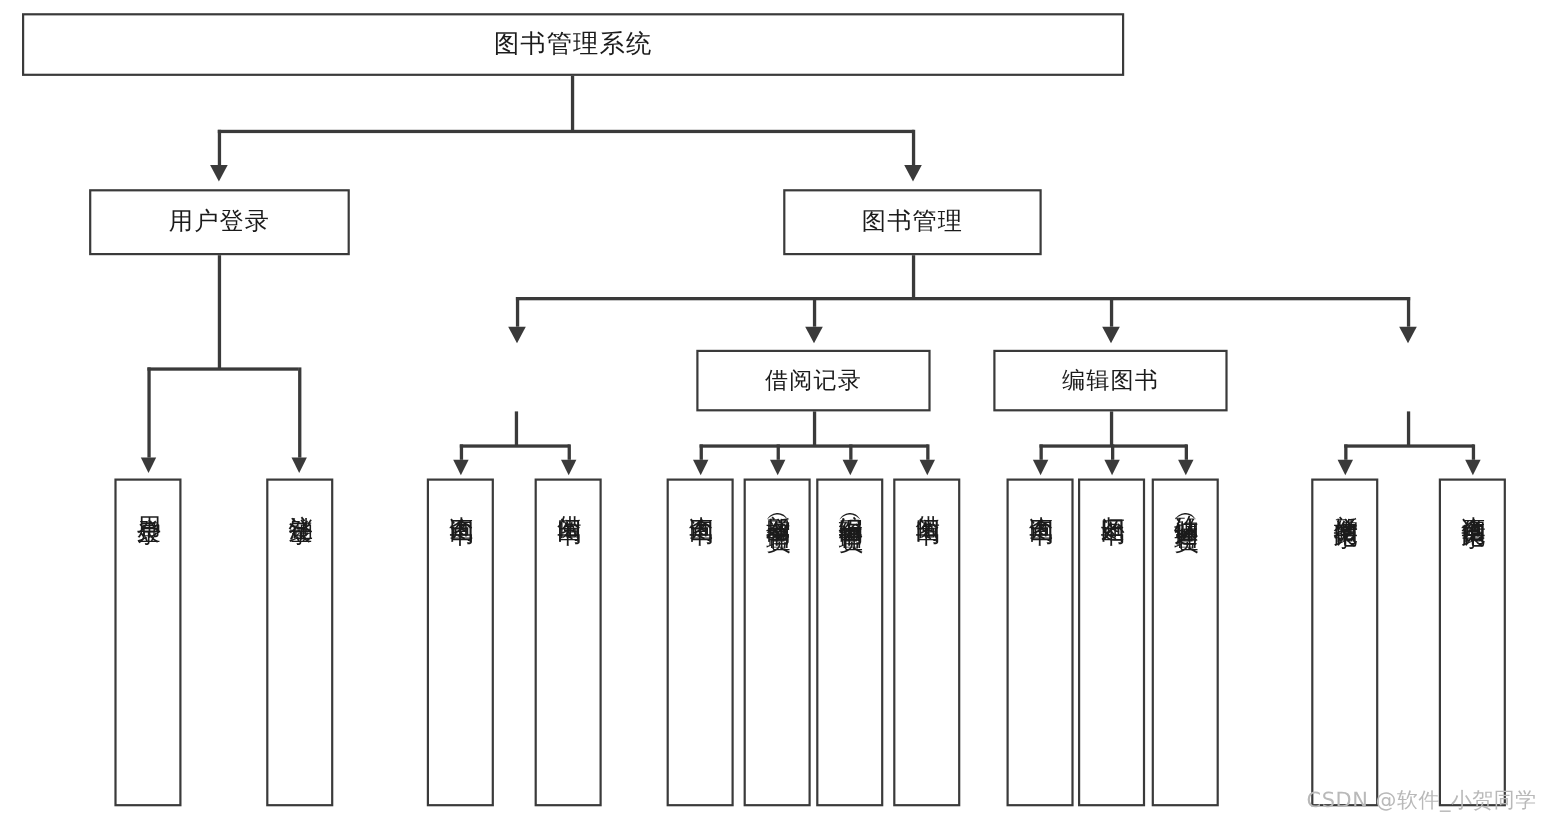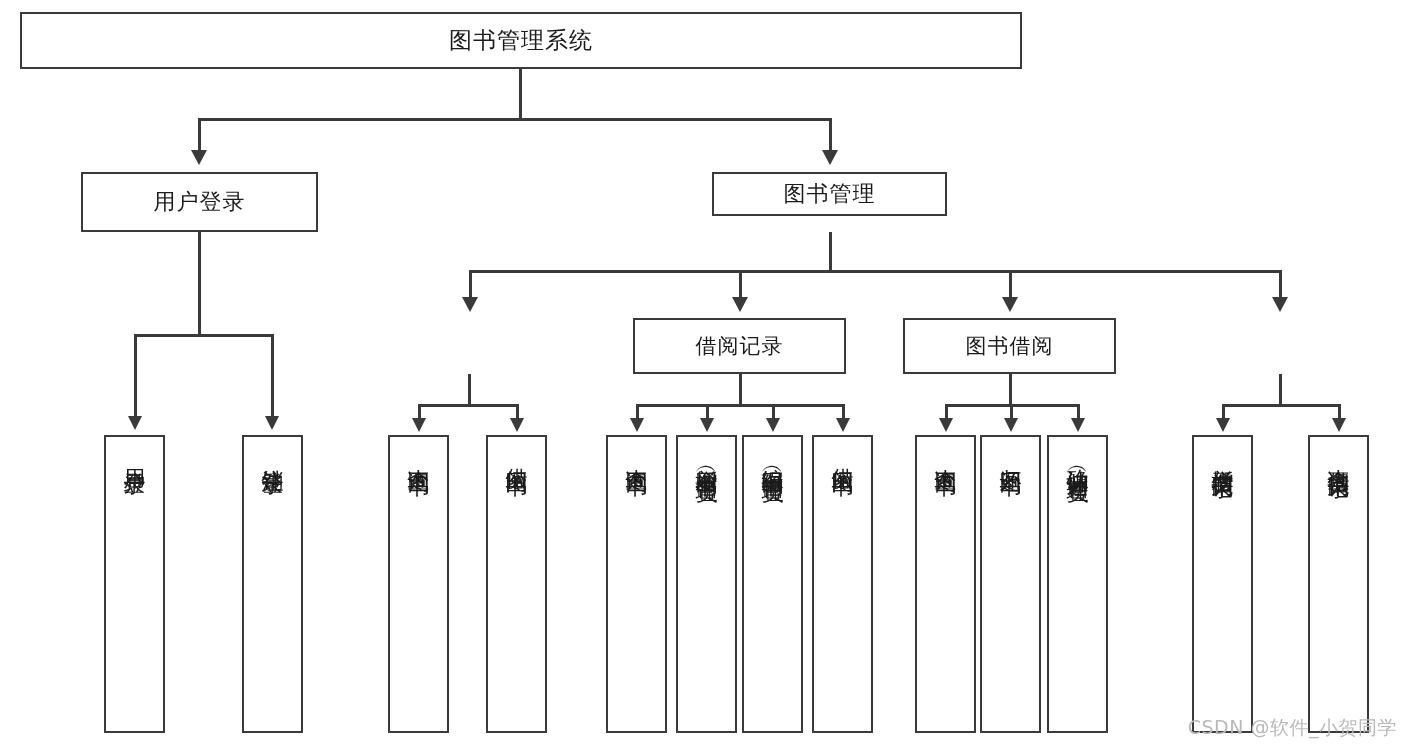--- a/index.html
+++ b/index.html
@@ -95,21 +95,21 @@
 
   <div class="edge vline" style="left:198px;top:118px;width:2.5px;height:32px;"></div>
   <div class="arrow" style="left:191px;top:150px;"></div>
 
   <div class="edge vline" style="left:829px;top:118px;width:2.5px;height:32px;"></div>
   <div class="arrow" style="left:822px;top:150px;"></div>
 
   <div class="node level2" style="left:81px;top:172px;width:237px;height:60px;">
     <span class="label">用户登录</span>
   </div>
-  <div class="node level2" style="left:712px;top:172px;width:235px;height:44px;">
+  <div class="node level2" style="left:712px;top:172px;width:235px;height:60px;">
     <span class="label">图书管理</span>
   </div>
 
   <div class="edge vline" style="left:198px;top:232px;width:2.5px;height:104px;"></div>
   <div class="edge hline" style="left:134px;top:334px;width:137px;height:2.5px;"></div>
   <div class="edge vline" style="left:134px;top:334px;width:2.5px;height:82px;"></div>
   <div class="arrow small" style="left:128px;top:416px;"></div>
   <div class="edge vline" style="left:271px;top:334px;width:2.5px;height:82px;"></div>
   <div class="arrow small" style="left:265px;top:416px;"></div>
 
@@ -121,21 +121,21 @@
   <div class="arrow" style="left:732px;top:297px;"></div>
   <div class="edge vline" style="left:1009px;top:270px;width:2.5px;height:27px;"></div>
   <div class="arrow" style="left:1002px;top:297px;"></div>
   <div class="edge vline" style="left:1279px;top:270px;width:2.5px;height:27px;"></div>
   <div class="arrow" style="left:1272px;top:297px;"></div>
 
   <div class="node level3" style="left:633px;top:318px;width:213px;height:56px;">
     <span class="label">借阅记录</span>
   </div>
   <div class="node level3" style="left:903px;top:318px;width:213px;height:56px;">
-    <span class="label">图书借阅</span>
+    <span class="label">编辑图书</span>
   </div>
 
   <div class="edge vline" style="left:468px;top:374px;width:2.5px;height:32px;"></div>
   <div class="edge hline" style="left:418px;top:404px;width:100px;height:2.5px;"></div>
   <div class="edge vline" style="left:418px;top:404px;width:2.5px;height:14px;"></div>
   <div class="arrow small" style="left:412px;top:418px;"></div>
   <div class="edge vline" style="left:516px;top:404px;width:2.5px;height:14px;"></div>
   <div class="arrow small" style="left:510px;top:418px;"></div>
 
   <div class="edge vline" style="left:739px;top:374px;width:2.5px;height:32px;"></div>

